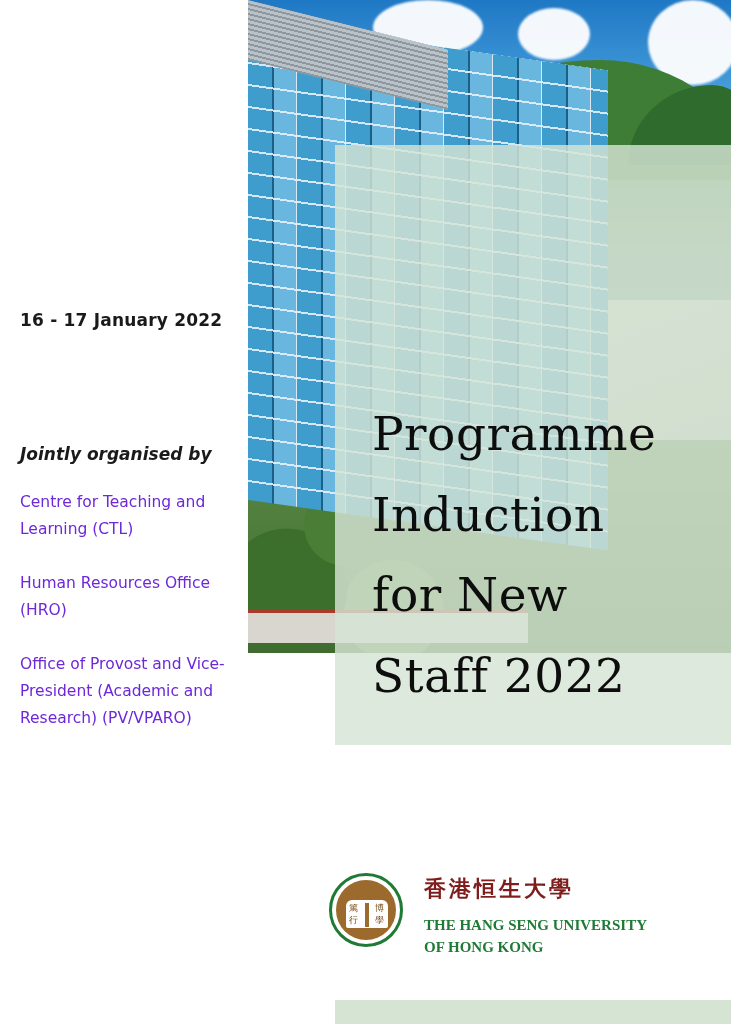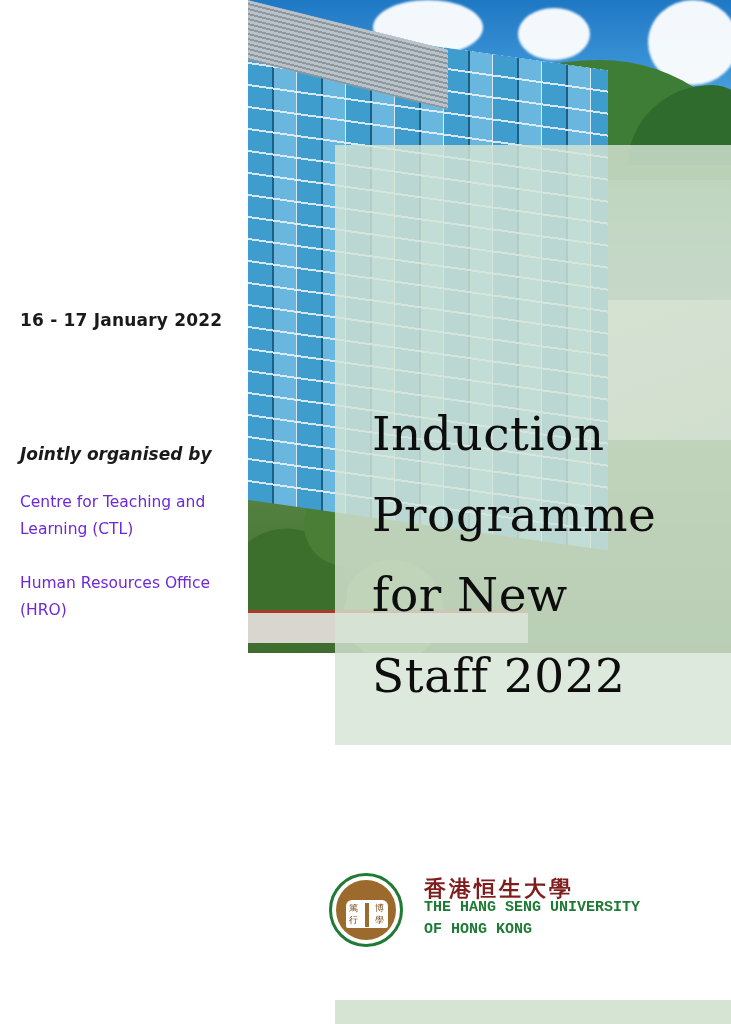--- a/index.html
+++ b/index.html
@@ -87,22 +87,22 @@
     position: absolute; left: 10px; top: 20px; width: 42px; height: 28px;
     background: #ffffff; border-radius: 6px 6px 2px 2px;
   }
   .book-glyph { position: absolute; font-size: 9px; color: #7a4c1a; line-height: 10px; font-family: "DejaVu Sans", sans-serif; }
   .book-spine { position: absolute; left: 19px; top: 3px; width: 4px; height: 24px; background: #9b6a2c; }
   .logo-zh {
     position: absolute; left: 96px; top: 2px; font-size: 22px; letter-spacing: 3px;
     color: #7f1d1d; font-weight: bold;
   }
   .logo-en {
-    position: absolute; left: 96px; top: 25px; font-size: 15px; line-height: 22px;
-    color: #1f7a35; font-weight: bold; font-family: Liberation Mono, monospace;
+    position: absolute; left: 96px; top: 42px; font-size: 15px; line-height: 22px;
+    color: #1f7a35; font-weight: bold; font-family: Liberation Serif, serif;
   }
 </style>
 </head>
 <body>
 
 <div class="photo">
   <div class="sky"></div>
   <div class="cloud" style="left:125px;top:0;width:110px;height:55px;"></div>
   <div class="cloud" style="left:270px;top:8px;width:72px;height:52px;"></div>
   <div class="cloud" style="left:400px;top:0;width:90px;height:85px;"></div>
@@ -117,25 +117,26 @@
 
 <div class="overlay"></div>
 <div class="bottom-bar"></div>
 
 <div class="date">16 - 17 January 2022</div>
 
 <div class="org-heading">Jointly organised by</div>
 <div class="org-list">
   <div class="org-item">Centre for Teaching and Learning (CTL)</div>
   <div class="org-item">Human Resources Office (HRO)</div>
+  <div class="org-item">Office of Provost and Vice-President (Academic and Research) (PV/VPARO)</div>
 </div>
 
 <h1 class="title" style="margin:0;">
+  <span class="title-line">Programme</span>
   <span class="title-line">Induction</span>
-  <span class="title-line">Programme</span>
   <span class="title-line">for New</span>
   <span class="title-line">Staff 2022</span>
 </h1>
 
 <div class="logo">
   <div class="emblem">
     <div class="emblem-inner">
       <div class="book">
         <span class="book-glyph" style="left:3px;top:3px;">篤</span>
         <span class="book-glyph" style="left:3px;top:15px;">行</span>

